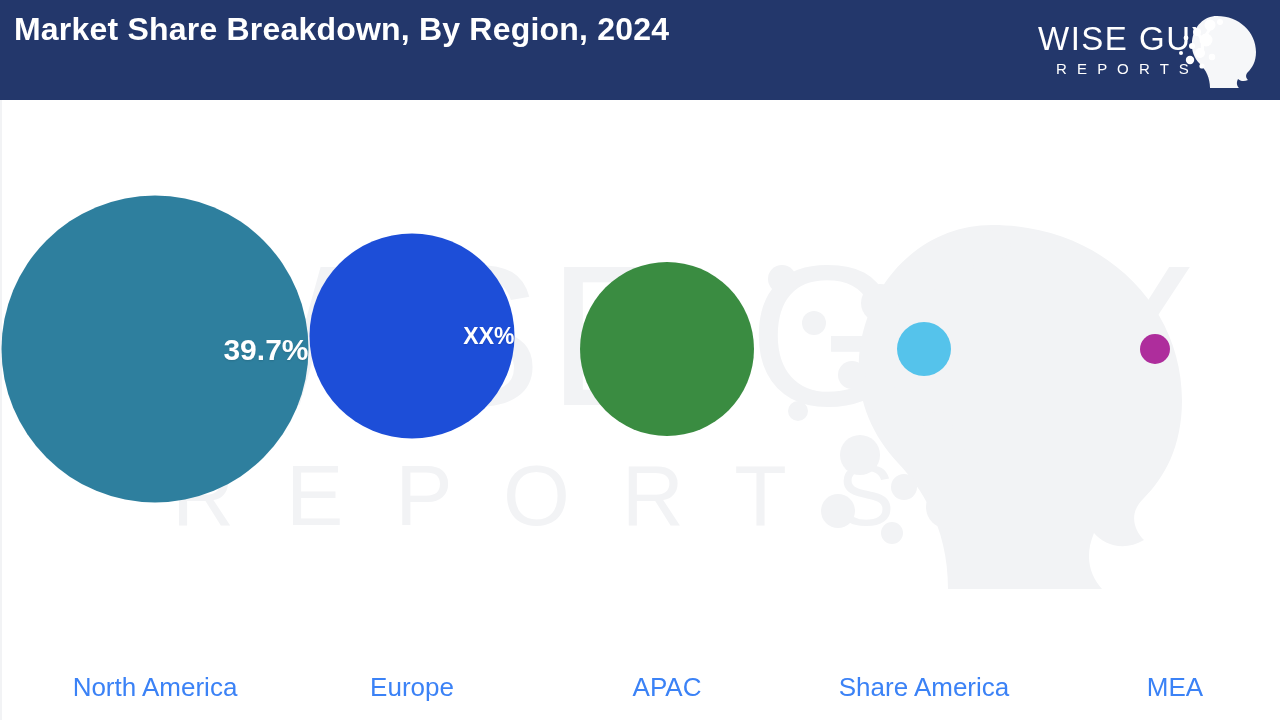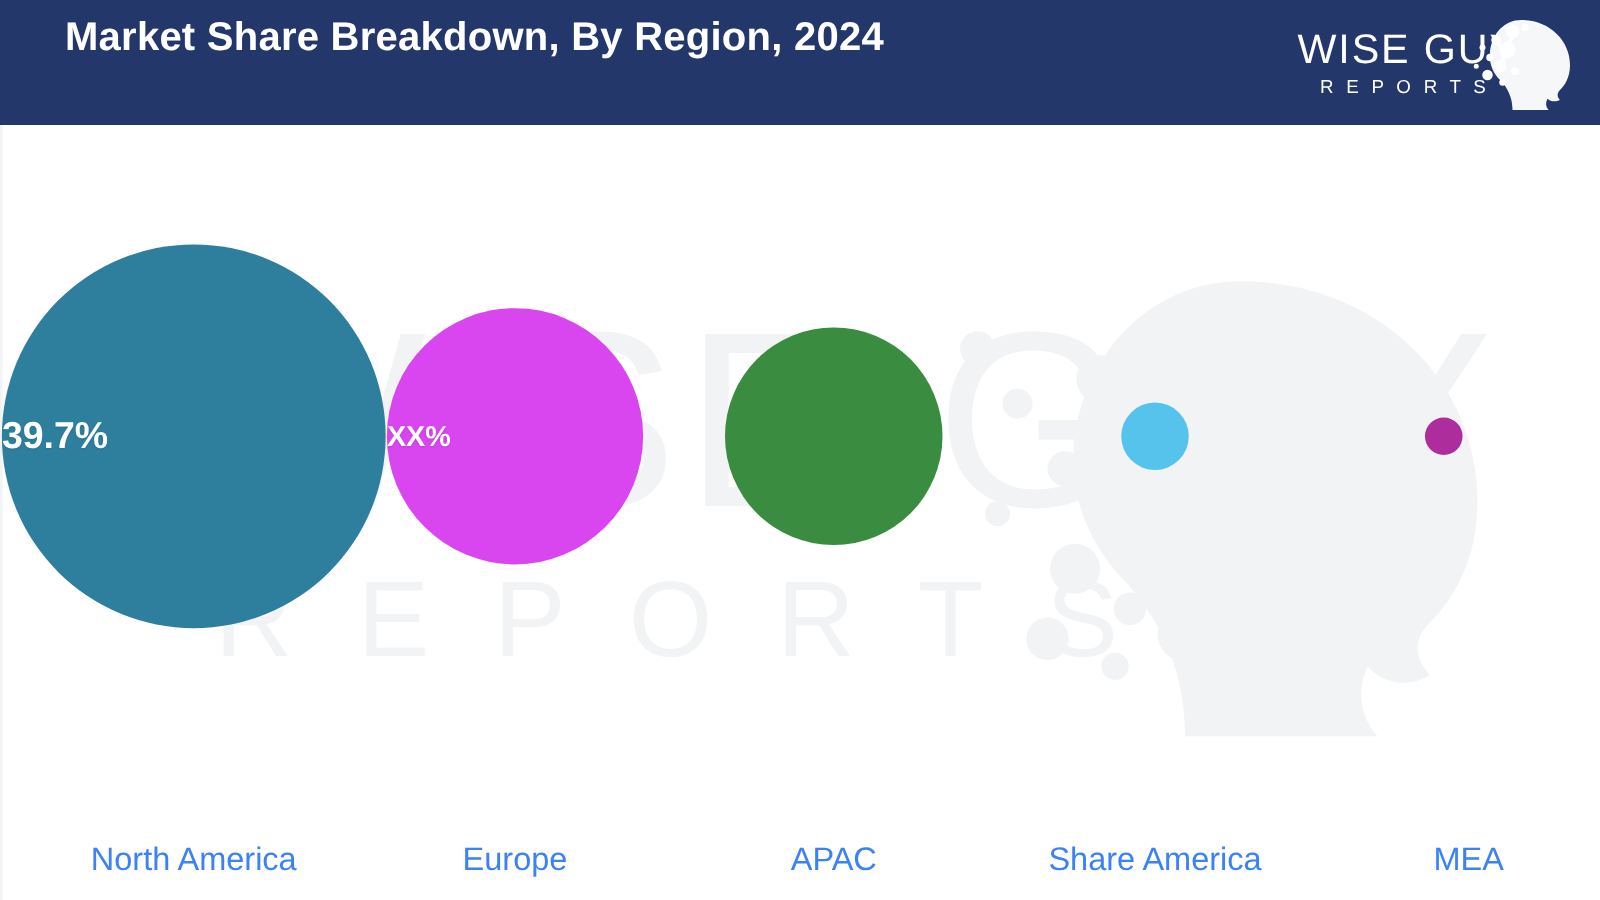--- a/index.html
+++ b/index.html
@@ -32,21 +32,20 @@
   }
   .header-title {
     position: absolute;
     left: 14px;
     top: 11px;
     font-size: 32px;
     font-weight: bold;
     color: #ffffff;
     letter-spacing: 0.2px;
     white-space: nowrap;
-    margin-left: 38px;
   }
 
   
   .logo {
     position: absolute;
     right: 14px;
     top: 8px;
     width: 232px;
     height: 82px;
   }
@@ -80,21 +79,21 @@
     left: 0;
     top: 0;
     width: 1280px;
     height: 620px;
   }
   .bubble {
     position: absolute;
     border-radius: 50%;
     display: flex;
     align-items: center;
-    justify-content: flex-start;
+    justify-content: flex-end;
     transform: translate(-50%, -50%);
   }
   .bubble-label {
     color: #ffffff;
     font-weight: bold;
     white-space: nowrap;
     text-shadow: 0 1px 2px rgba(0,0,0,0.12);
   }
   .cat-label {
     position: absolute;
@@ -171,21 +170,21 @@
         </g>
       </svg>
     </div>
 
     <div class="bubbles">
 
       <div class="bubble" id="bubble-0" style="width: 307px; height: 307px; left: 153px; top: 249px; background: rgb(46, 127, 158);">
         <span class="bubble-label" style="font-size: 30px;">39.7%</span>
       </div>
 
-      <div class="bubble" id="bubble-1" style="width: 205px; height: 205px; left: 410px; top: 249px; background: #d946ef;">
+      <div class="bubble" id="bubble-1" style="width: 205px; height: 205px; left: 410px; top: 236px; background: #1d4ed8;">
         <span class="bubble-label" style="font-size: 23px;">XX%</span>
       </div>
 
       <div class="bubble" id="bubble-2" style="width: 174px; height: 174px; left: 665px; top: 249px; background: rgb(58, 140, 65);">
         <span class="bubble-label" style="font-size: 20px;"></span>
       </div>
 
       <div class="bubble" id="bubble-3" style="width: 54px; height: 54px; left: 922px; top: 249px; background: rgb(85, 195, 235);">
         <span class="bubble-label" style="font-size: 14px;"></span>
       </div>

